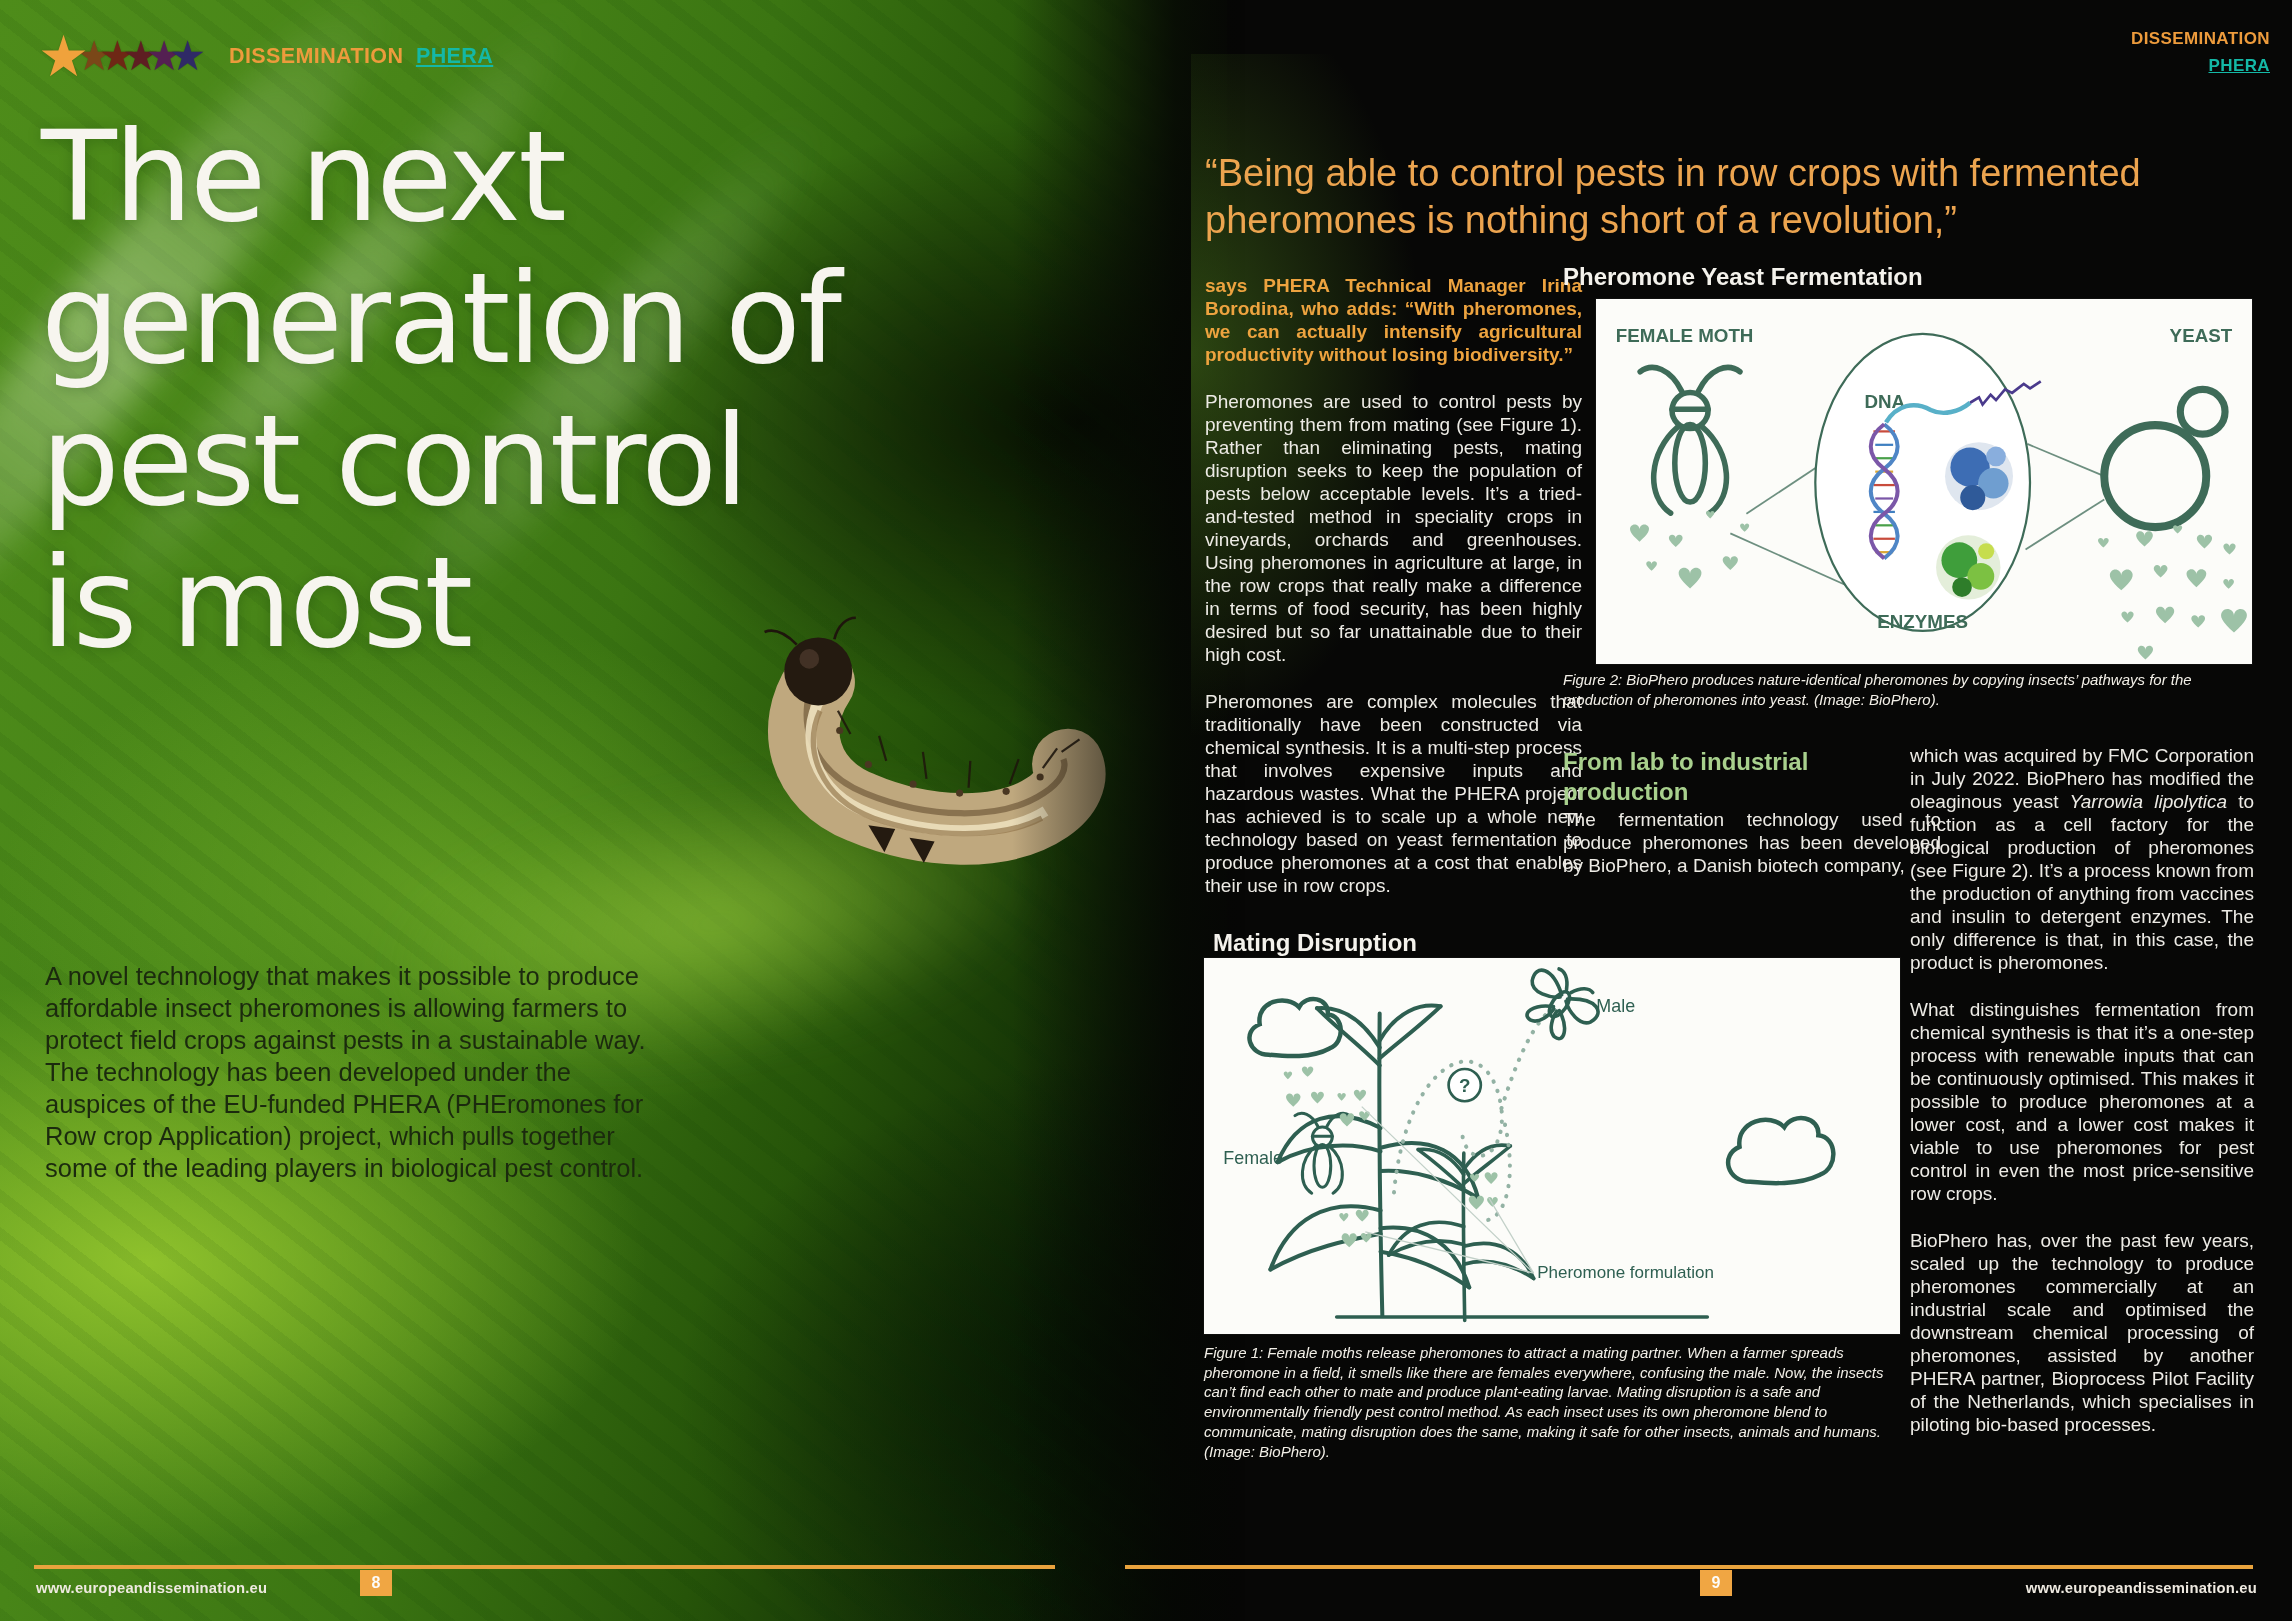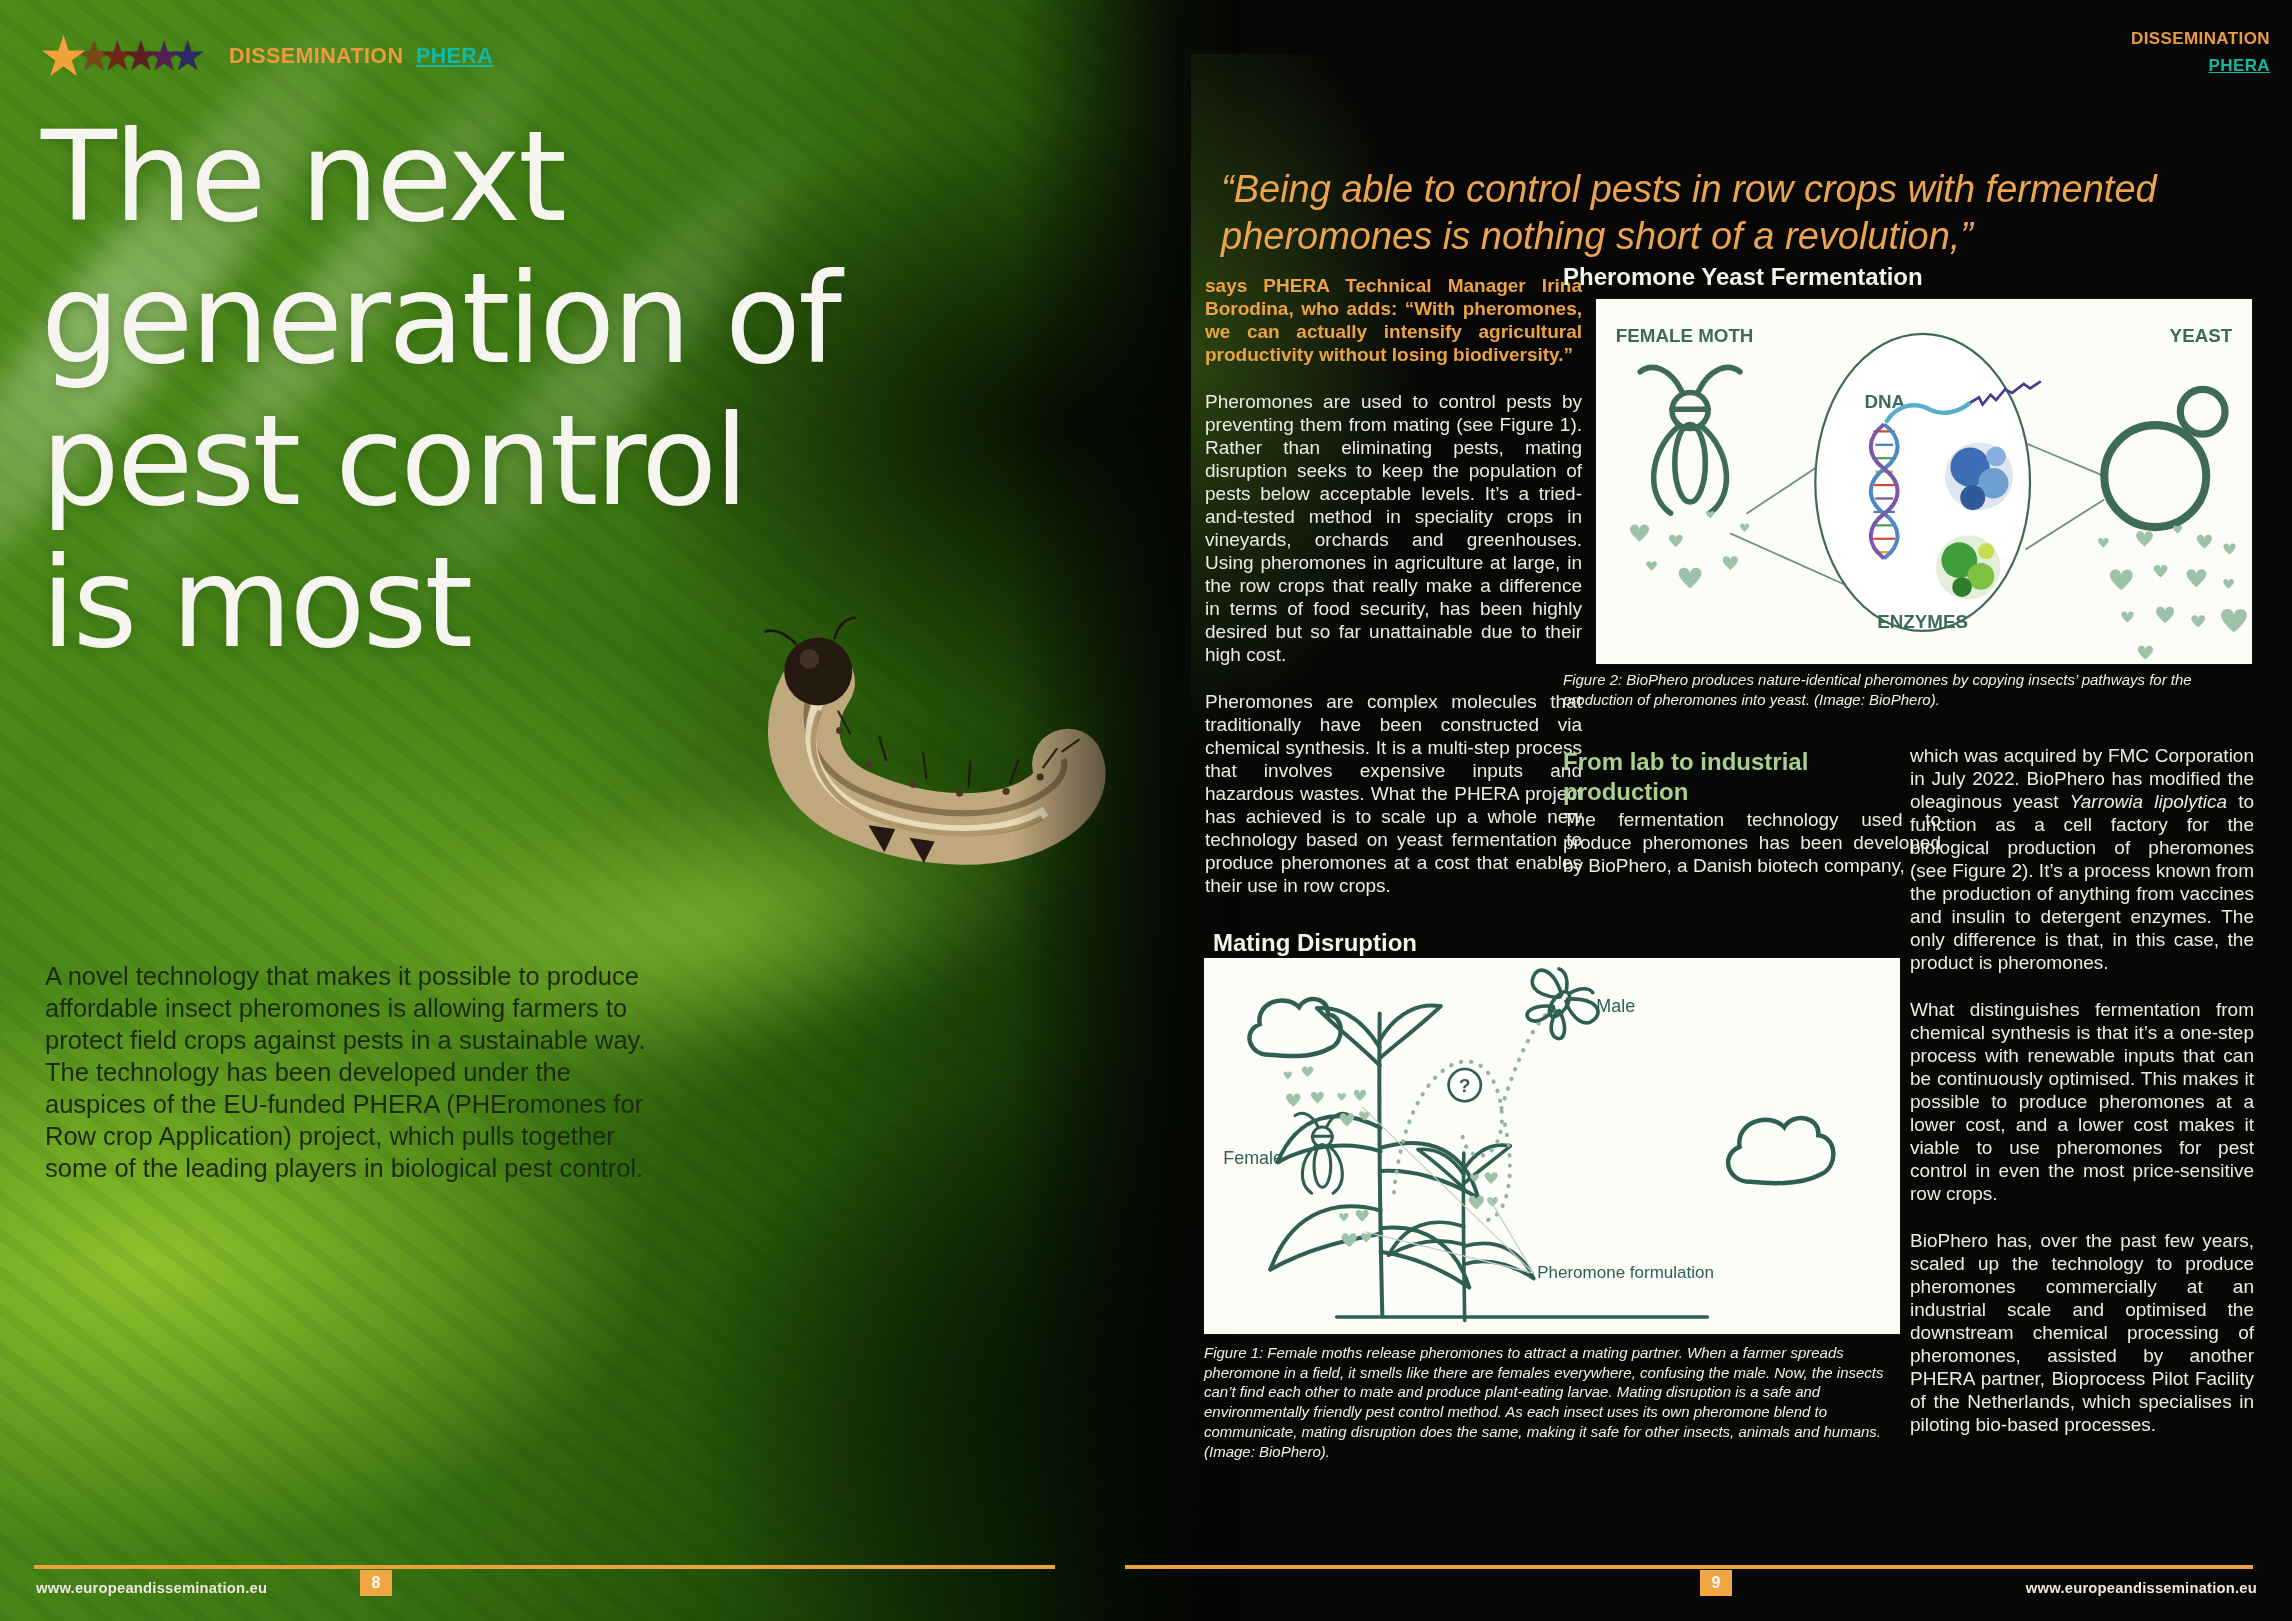--- a/index.html
+++ b/index.html
@@ -153,21 +153,21 @@
 
   <h1 class="abs title" style="margin:0;">
     <div>The next</div>
     <div>generation of</div>
     <div>pest control</div>
     <div>is most</div>
   </h1>
 
   <p class="abs intro" style="margin:0;">A novel technology that makes it possible to produce affordable insect pheromones is allowing farmers to protect field crops against pests in a sustainable way. The technology has been developed under the auspices of the EU-funded PHERA (PHEromones for Row crop Application) project, which pulls together some of the leading players in biological pest control.</p>
 
-  <h2 class="abs quote" style="margin:16px;font-style:italic;">“Being able to control pests in row crops with fermented pheromones is nothing short of a revolution,”</h2>
+  <h2 class="abs quote" style="margin:0;">“Being able to control pests in row crops with fermented pheromones is nothing short of a revolution,”</h2>
 
   <div class="abs col col1">
     <p class="attribution">says PHERA Technical Manager Irina Borodina, who adds: “With pheromones, we can actually intensify agricultural productivity without losing biodiversity.”</p>
     <p>Pheromones are used to control pests by preventing them from mating (see Figure 1). Rather than eliminating pests, mating disruption seeks to keep the population of pests below acceptable levels. It’s a tried-and-tested method in speciality crops in vineyards, orchards and greenhouses. Using pheromones in agriculture at large, in the row crops that really make a difference in terms of food security, has been highly desired but so far unattainable due to their high cost.</p>
     <p>Pheromones are complex molecules that traditionally have been constructed via chemical synthesis. It is a multi-step process that involves expensive inputs and hazardous wastes. What the PHERA project has achieved is to scale up a whole new technology based on yeast fermentation to produce pheromones at a cost that enables their use in row crops.</p>
   </div>
 
   <h3 class="abs sechead fig2head" style="margin:0;">Pheromone Yeast Fermentation</h3>
   <div class="abs panel fig2panel">
     <svg viewBox="0 0 733 408">

